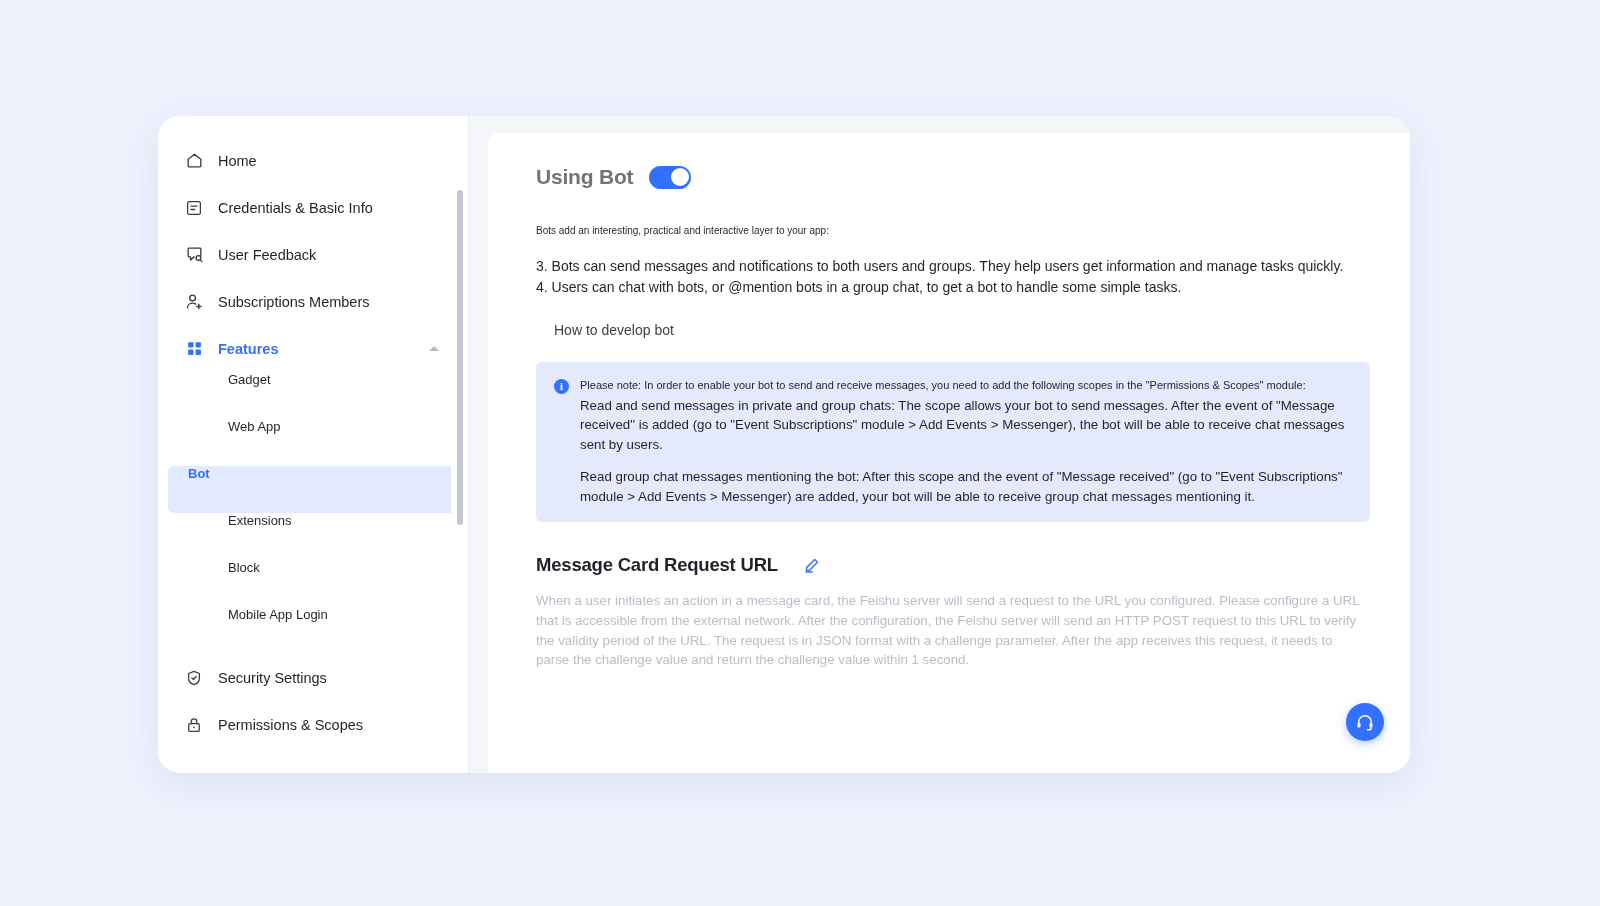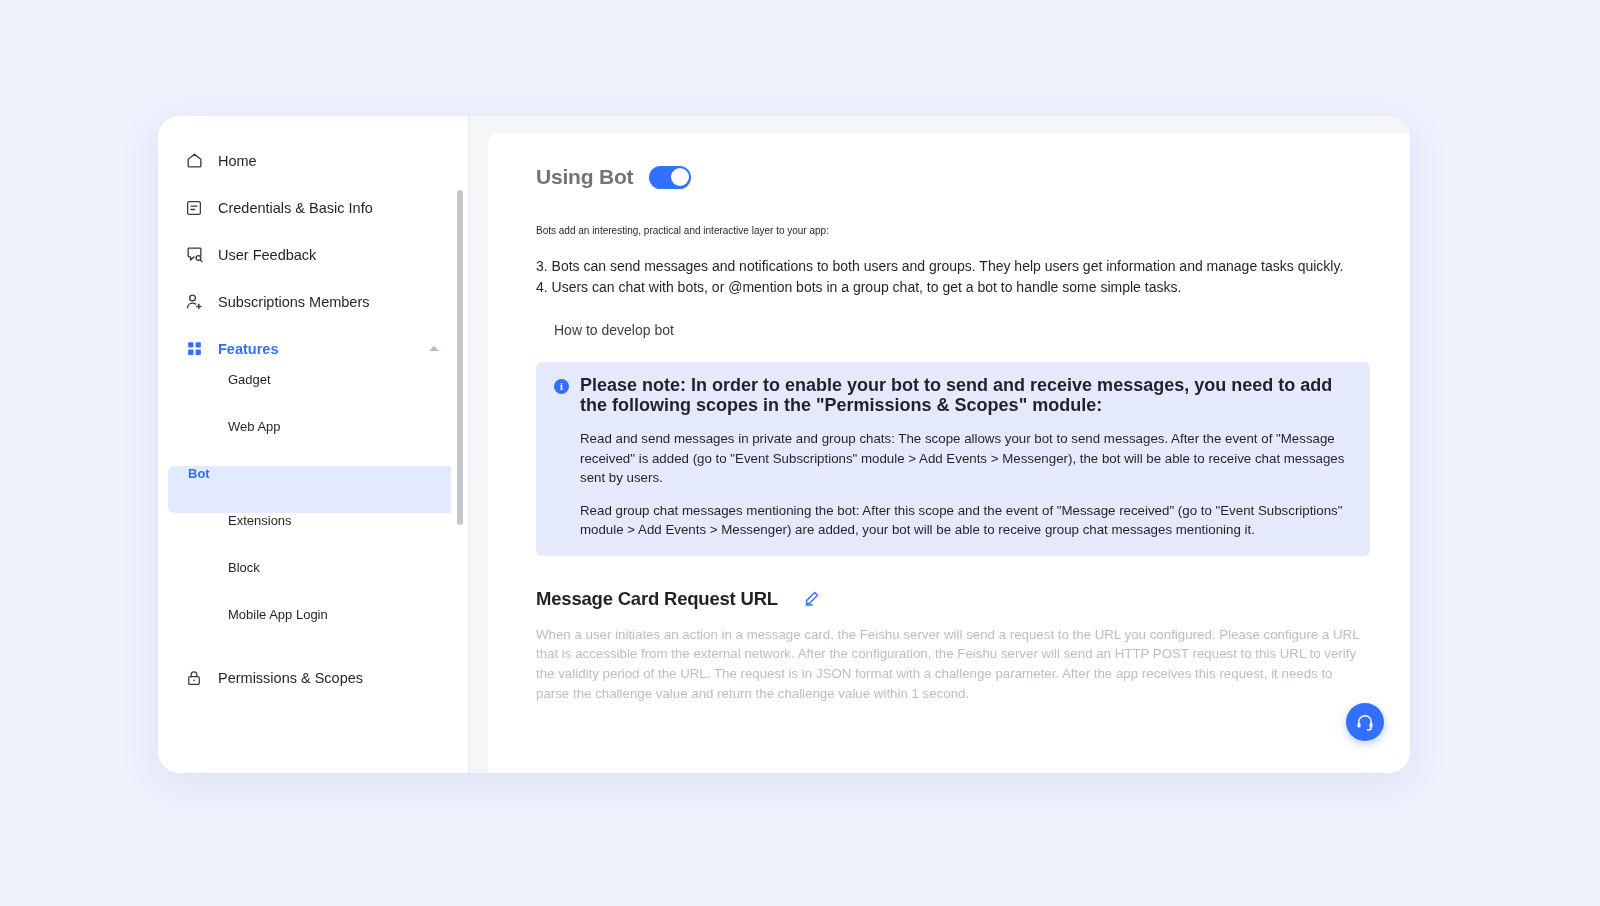--- a/index.html
+++ b/index.html
@@ -217,25 +217,24 @@
     color: #ffffff;
     font-size: 10.5px;
     font-weight: bold;
     line-height: 15px;
     text-align: center;
     margin-top: 3px;
     font-family: "Liberation Serif", serif;
   }
   .notice-body { flex: 1 1 auto; }
   .notice-lead {
-    font-size: 18px;
-    font-weight: bold;
+    font-size: 11px;
+    font-weight: normal;
     color: #1f2329;
     line-height: 19.5px;
-    margin-bottom: 14px;
   }
   .notice-p {
     font-size: 13.3px;
     color: #1f2329;
     line-height: 19.5px;
     margin-bottom: 13px;
   }
   .notice-p:last-child { margin-bottom: 0; }
 
   
@@ -363,20 +362,29 @@
     </div>
 
     <div class="nav-child">
       <span>Block</span>
     </div>
 
     <div class="nav-child">
       <span>Mobile App Login</span>
     </div>
 
+    <div class="nav-item">
+      <span class="nav-icon">
+        <svg width="18" height="18" viewBox="0 0 24 24" fill="none" stroke="currentColor" stroke-width="1.7" stroke-linecap="round" stroke-linejoin="round">
+            <path d="M12 3.2 4.8 6v6c0 4.4 3 7.6 7.2 8.8 4.2-1.2 7.2-4.4 7.2-8.8V6z"></path>
+            <polyline points="9,11.8 11.3,14 15,10"></polyline>
+          </svg>
+      </span>
+      <span>Security Settings</span>
+    </div>
 
     <div class="nav-item">
       <span class="nav-icon">
         <svg width="18" height="18" viewBox="0 0 24 24" fill="none" stroke="currentColor" stroke-width="1.7" stroke-linecap="round" stroke-linejoin="round">
             <rect x="5" y="10.3" width="14" height="10.2" rx="1.6"></rect>
             <path d="M8.3 10.3V7.6a3.7 3.7 0 0 1 7.4 0v2.7"></path>
             <circle cx="12" cy="15.2" r="1.1" fill="currentColor" stroke="none"></circle>
           </svg>
       </span>
       <span>Permissions &amp; Scopes</span>

